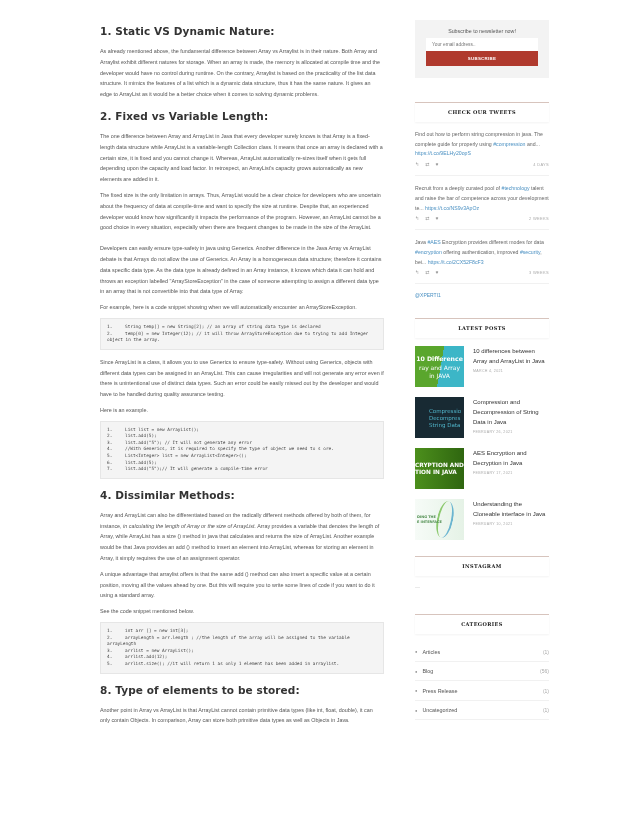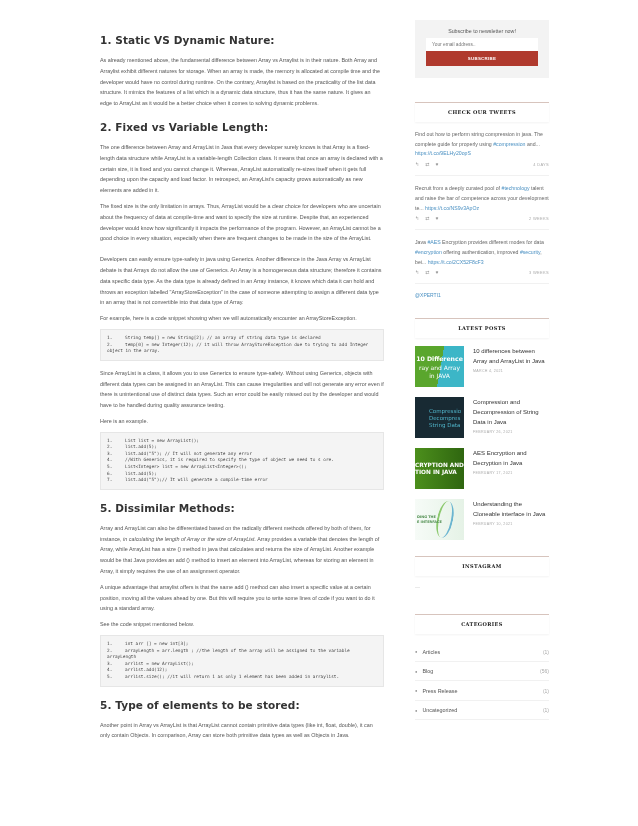--- a/index.html
+++ b/index.html
@@ -4,21 +4,21 @@
 <style>
   * { box-sizing: border-box; margin: 0; padding: 0; }
   html, body { width: 638px; height: 826px; background: #ffffff; overflow: hidden; }
   body { font-family: "Liberation Sans", sans-serif; color: #555; position: relative; }
 
   .main { position: absolute; left: 100px; top: 22px; width: 284px; }
   .main h2 { font-family: "DejaVu Sans", sans-serif; font-size: 10.5px; font-weight: bold; color: #333; margin: 0 0 9px 0; letter-spacing: 0.1px; }
   .main p { font-size: 5.4px; line-height: 10.8px; color: #555; margin-bottom: 5px; }
   .main p em { font-style: italic; }
   .sec { margin-bottom: 10px; }
-  .sec h2 { margin-top: 12px; }
+  .sec h2 { margin-top: 3px; }
 
   .code { background: #f4f4f4; border: 1px solid #e6e6e6; font-family: "DejaVu Sans Mono", monospace; font-size: 4.4px; line-height: 6.6px; color: #444; padding: 5px 6px; margin: 4px 0 7px 0; white-space: pre-wrap; }
   .code .ln { display: inline-block; width: 18px; }
 
   .side { position: absolute; left: 415px; top: 20px; width: 134px; }
   .newsletter { background: #f3f3f3; padding: 8px 11px 12px 11px; text-align: center; }
   .newsletter .nl-title { font-size: 5.3px; color: #555; margin-bottom: 4px; }
   .newsletter .email { background: #fff; text-align: left; font-size: 4.8px; color: #777; padding: 4px 6px; height: 13px; }
   .newsletter .subscribe { background: #b03a2e; color: #fff; font-size: 4.4px; font-weight: bold; letter-spacing: 0.3px; padding: 4px 0; height: 15px; line-height: 7px; margin-top: 0; }
 
@@ -72,29 +72,29 @@
   <div class="sec">
     <p>Developers can easily ensure type-safety in java using Generics. Another difference in the Java Array vs ArrayList debate is that Arrays do not allow the use of Generics. An Array is a homogeneous data structure; therefore it contains data specific data type. As the data type is already defined in an Array instance, it knows which data it can hold and throws an exception labelled "ArrayStoreException" in the case of someone attempting to assign a different data type in an array that is not convertible into that data type of Array.</p>
     <p>For example, here is a code snippet showing when we will automatically encounter an ArrayStoreException.</p>
     <div class="code"><div><span class="ln">1.</span><span>String temp[] = new String[2]; // an array of string data type is declared</span></div><div><span class="ln">2.</span><span>temp[0] = new Integer(12); // it will throw ArrayStoreException due to trying to add Integer object in the array.</span></div></div>
     <p>Since ArrayList is a class, it allows you to use Generics to ensure type-safety. Without using Generics, objects with different data types can be assigned in an ArrayList. This can cause irregularities and will not generate any error even if there is unintentional use of distinct data types. Such an error could be easily missed out by the developer and would have to be handled during quality assurance testing.</p>
     <p>Here is an example.</p>
     <div class="code"><div><span class="ln">1.</span><span>List list = new ArrayList();</span></div><div><span class="ln">2.</span><span>list.add(5);</span></div><div><span class="ln">3.</span><span>list.add("5"); // It will not generate any error</span></div><div><span class="ln">4.</span><span>//With Generics, it is required to specify the type of object we need to s ore.</span></div><div><span class="ln">5.</span><span>List&lt;Integer&gt; list = new ArrayList&lt;Integer&gt;();</span></div><div><span class="ln">6.</span><span>list.add(5);</span></div><div><span class="ln">7.</span><span>list.add("5");// It will generate a compile-time error</span></div></div>
   </div>
 
   <div class="sec">
-    <h2>5. Dissimilar Methods:</h2>
+    <h2>4. Dissimilar Methods:</h2>
     <p><span>Array and ArrayList can also be differentiated based on the radically different methods offered by both of them, for instance, </span><em>in calculating the length of Array or the size of ArrayList.</em><span> Array provides a variable that denotes the length of Array, while ArrayList has a size () method in java that calculates and returns the size of ArrayList. Another example would be that Java provides an add () method to insert an element into ArrayList, whereas for storing an element in Array, it simply requires the use of an assignment operator.</span></p>
     <p>A unique advantage that arraylist offers is that the same add () method can also insert a specific value at a certain position, moving all the values ahead by one. But this will require you to write some lines of code if you want to do it using a standard array.</p>
     <p>See the code snippet mentioned below.</p>
     <div class="code"><div><span class="ln">1.</span><span>int arr [] = new int[3];</span></div><div><span class="ln">2.</span><span>arrayLength = arr.length ; //the length of the array will be assigned to the variable arrayLength</span></div><div><span class="ln">3.</span><span>arrlist = new ArrayList();</span></div><div><span class="ln">4.</span><span>arrlist.add(12);</span></div><div><span class="ln">5.</span><span>arrlist.size(); //it will return 1 as only 1 element has been added in arraylist.</span></div></div>
   </div>
 
   <div class="sec">
-    <h2>5. Type of elements to be stored:</h2>
+    <h2>8. Type of elements to be stored:</h2>
     <p>Another point in Array vs ArrayList is that ArrayList cannot contain primitive data types (like int, float, double), it can only contain Objects. In comparison, Array can store both primitive data types as well as Objects in Java.</p>
   </div>
 </div>
 
 <div class="side">
   <div class="newsletter">
     <div class="nl-title">Subscribe to newsletter now!</div>
     <div class="email">Your email address..</div>
     <div class="subscribe">SUBSCRIBE</div>
   </div>

